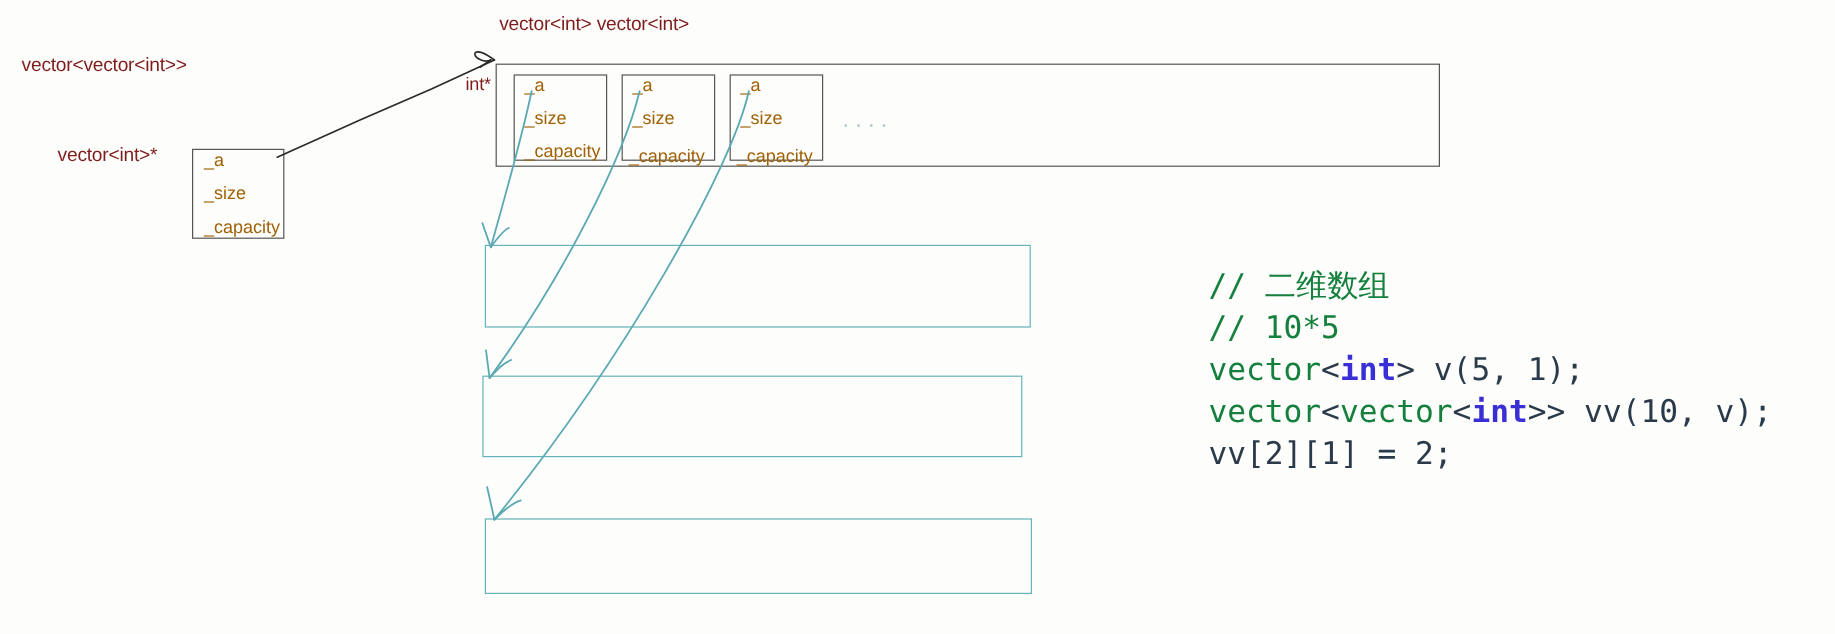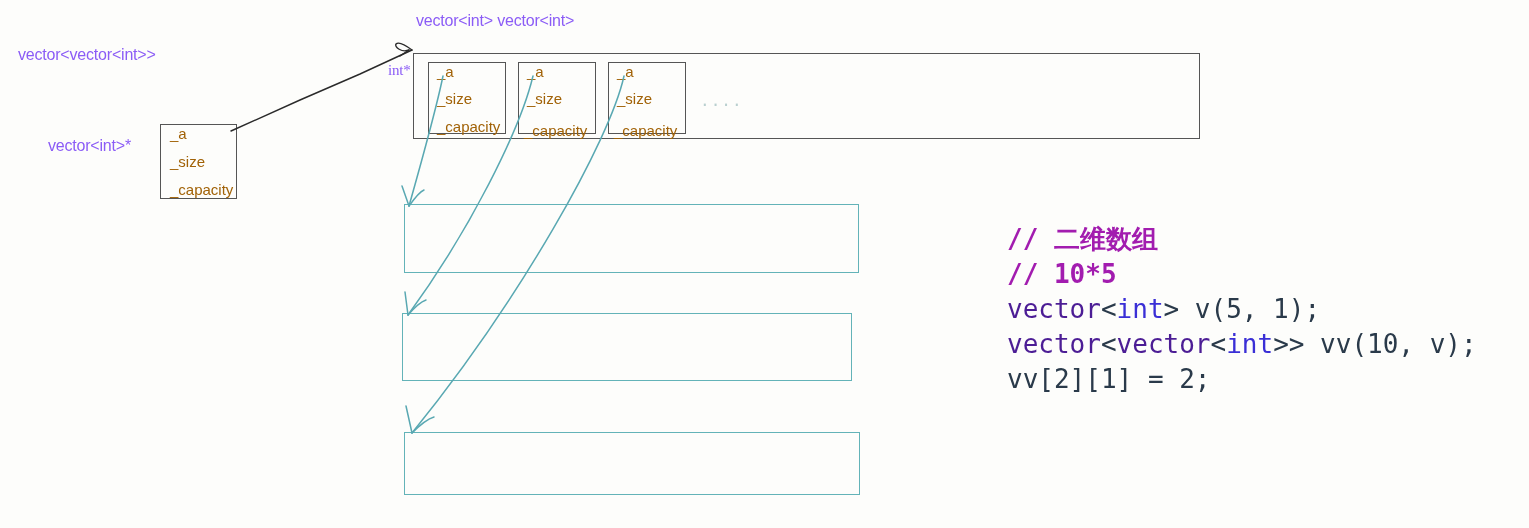--- a/index.html
+++ b/index.html
@@ -10,21 +10,21 @@
   #canvas {
     position: relative;
     width: 1529px;
     height: 528px;
     background: #fdfdfb;
     overflow: hidden;
     font-family: "Liberation Sans", sans-serif;
   }
   .lbl {
     position: absolute;
-    color: #8b5cf6;
+    color: #7f1d1d;
     font-family: "Liberation Sans", sans-serif;
     white-space: nowrap;
     letter-spacing: -0.2px;
   }
   
   .kbox {
     position: absolute;
     border: 1.3px solid #555;
     background: transparent;
     box-sizing: border-box;
@@ -45,23 +45,23 @@
   
   #code {
     position: absolute;
     left: 1007px;
     top: 222px;
     font-family: "DejaVu Sans Mono", monospace;
     font-size: 26px;
     line-height: 35px;
     white-space: pre;
   }
-  #code .cm  { color: #a21caf; font-weight: bold; }
-  #code .ty  { color: #4c1d95; }
-  #code .kw  { color: #3a2fd6; }
+  #code .cm  { color: #15803d; }
+  #code .ty  { color: #15803d; }
+  #code .kw  { color: #3a2fd6; font-weight: bold; }
   #code .pl  { color: #2a3a4a; }
   svg.overlay {
     position: absolute;
     left: 0; top: 0;
     width: 1529px;
     height: 528px;
     pointer-events: none;
   }
   .dots {
     position: absolute;
@@ -70,30 +70,30 @@
     letter-spacing: 1px;
   }
 </style>
 </head>
 <body>
 
 <div id="canvas">
 
   <div class="lbl" id="lbl-outer-type" style="left:18px; top:46px; font-size:16px;text-align:center;">vector&lt;vector&lt;int&gt;&gt;</div>
 
-  <div class="lbl" id="lbl-ptr-type" style="left:48px; top:121px; font-size:16px;margin-top:16px;">vector&lt;int&gt;*</div>
+  <div class="lbl" id="lbl-ptr-type" style="left:48px; top:121px; font-size:16px;">vector&lt;int&gt;*</div>
 
   <div class="kbox" id="head-box" style="left:160px; top:124px; width:77px; height:75px;"></div>
   <div class="field" style="left:170px; top:125px; font-size:15px;">_a</div>
   <div class="field" style="left:170px; top:153px; font-size:15px;">_size</div>
   <div class="field" style="left:170px; top:181px; font-size:15px;">_capacity</div>
 
   <div class="lbl" id="lbl-elem-types" style="left:416px; top:12px; font-size:16px;">vector&lt;int&gt; vector&lt;int&gt;</div>
 
-  <div class="lbl" id="lbl-intptr" style="left:388px; top:62px; font-size:15px;font-family:Liberation Serif, serif;">int*</div>
+  <div class="lbl" id="lbl-intptr" style="left:388px; top:62px; font-size:15px;">int*</div>
 
   <div class="kbox" id="outer-array" style="left:413px; top:53px; width:787px; height:86px;"></div>
 
   <div class="kbox" style="left:428px; top:62px; width:78px; height:72px;"></div>
   <div class="field" style="left:437px; top:63px; font-size:15px;">_a</div>
   <div class="field" style="left:437px; top:90px; font-size:15px;">_size</div>
   <div class="field" style="left:437px; top:118px; font-size:15px;">_capacity</div>
 
   <div class="kbox" style="left:518px; top:62px; width:78px; height:72px;"></div>
   <div class="field" style="left:527px; top:63px; font-size:15px;">_a</div>

